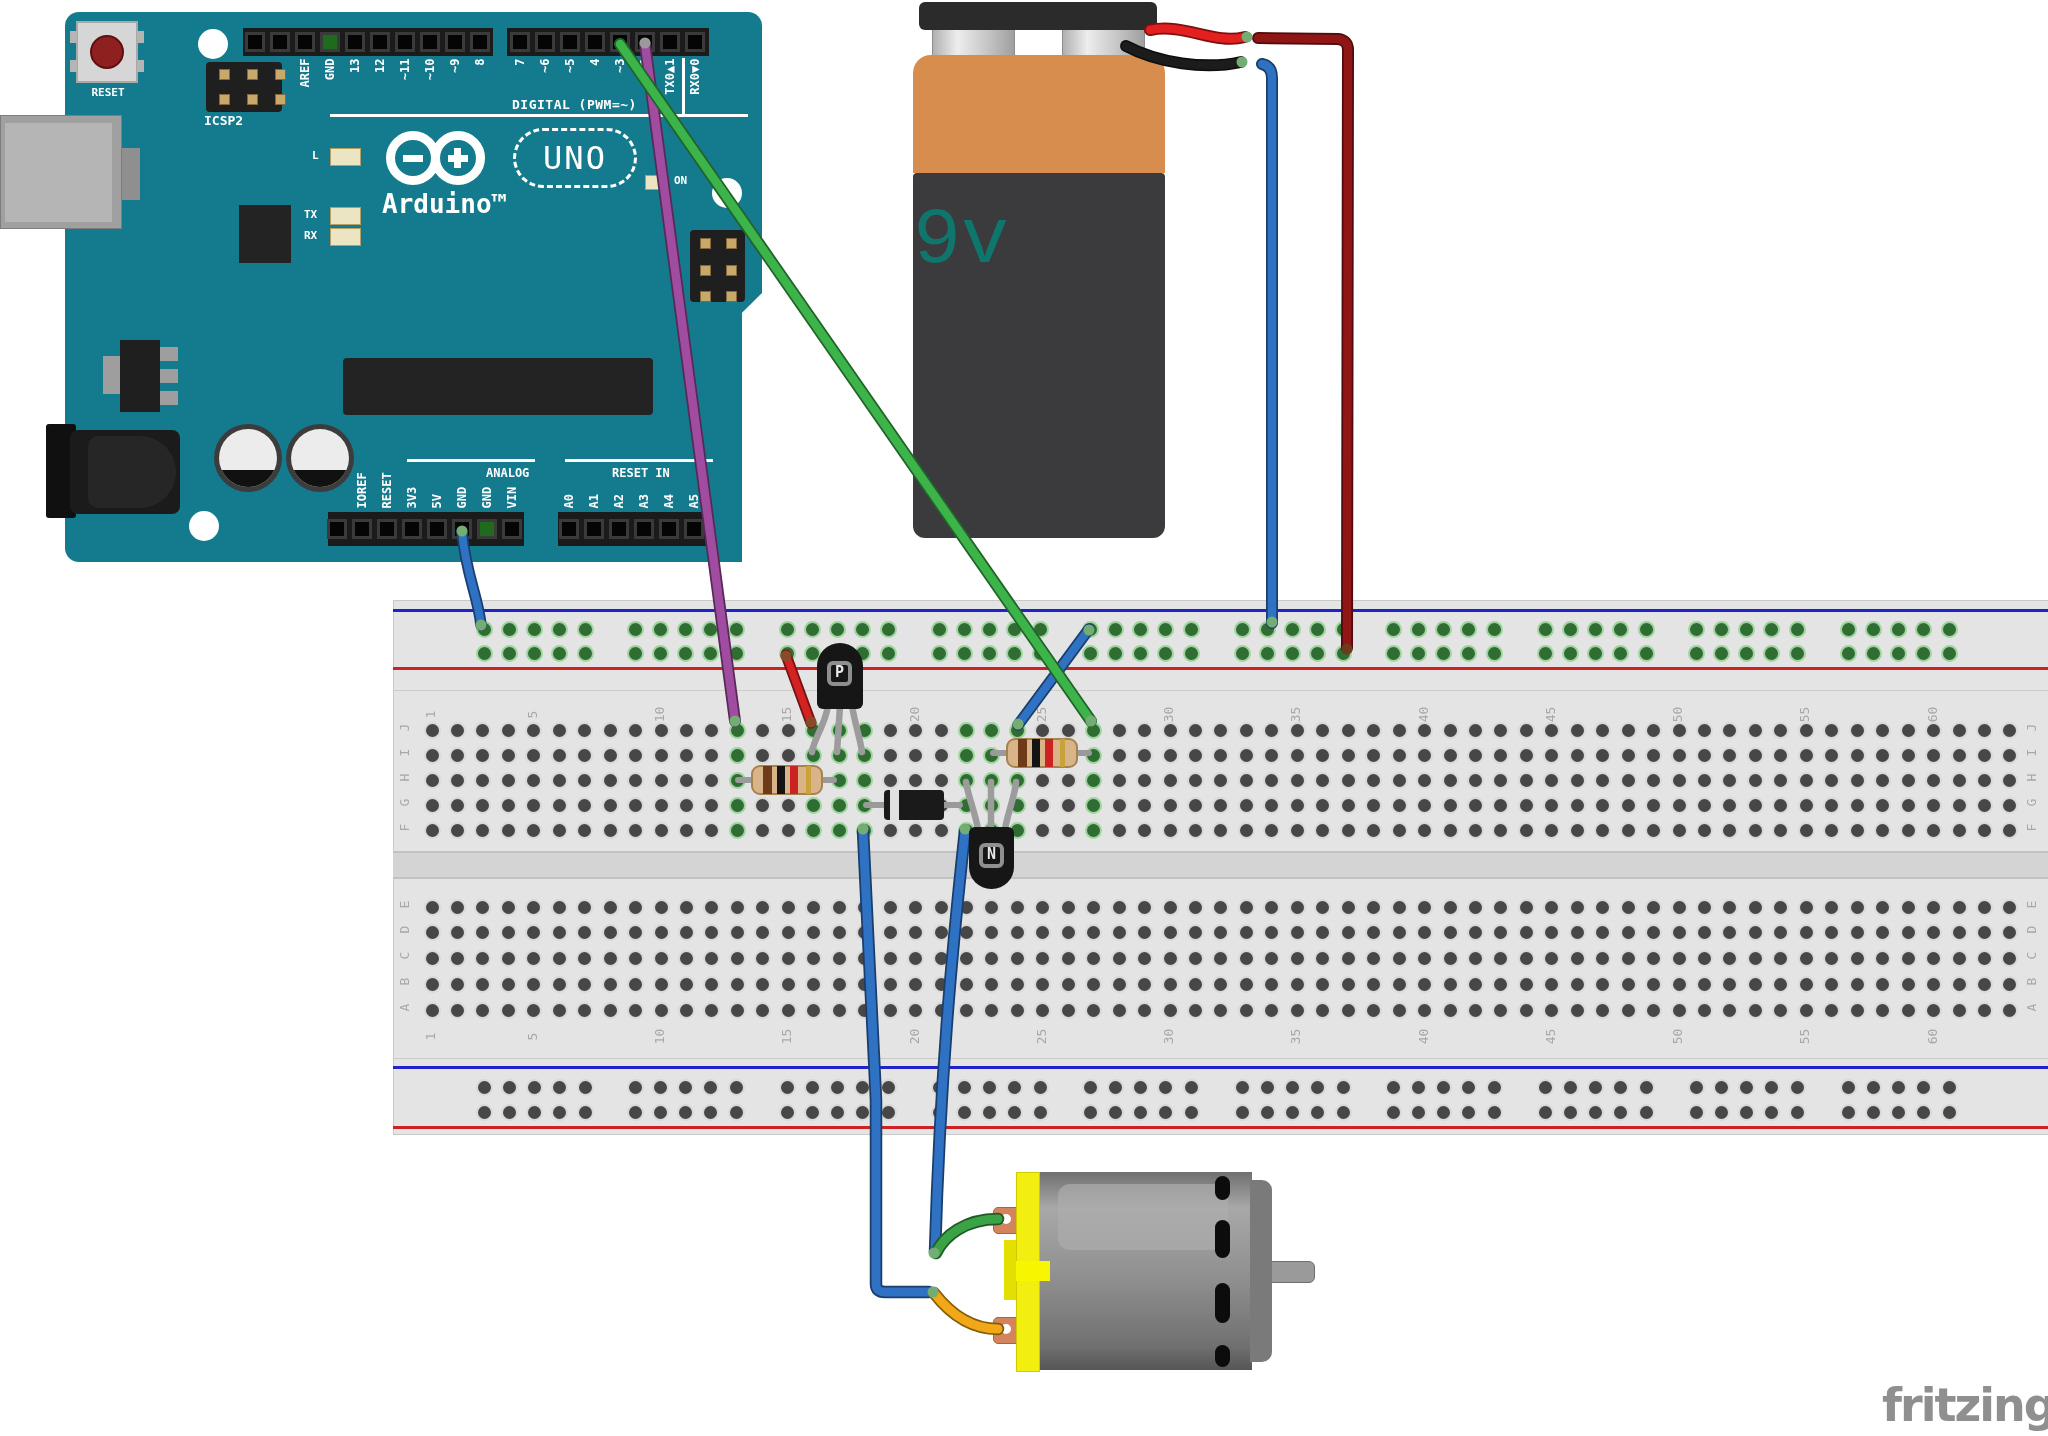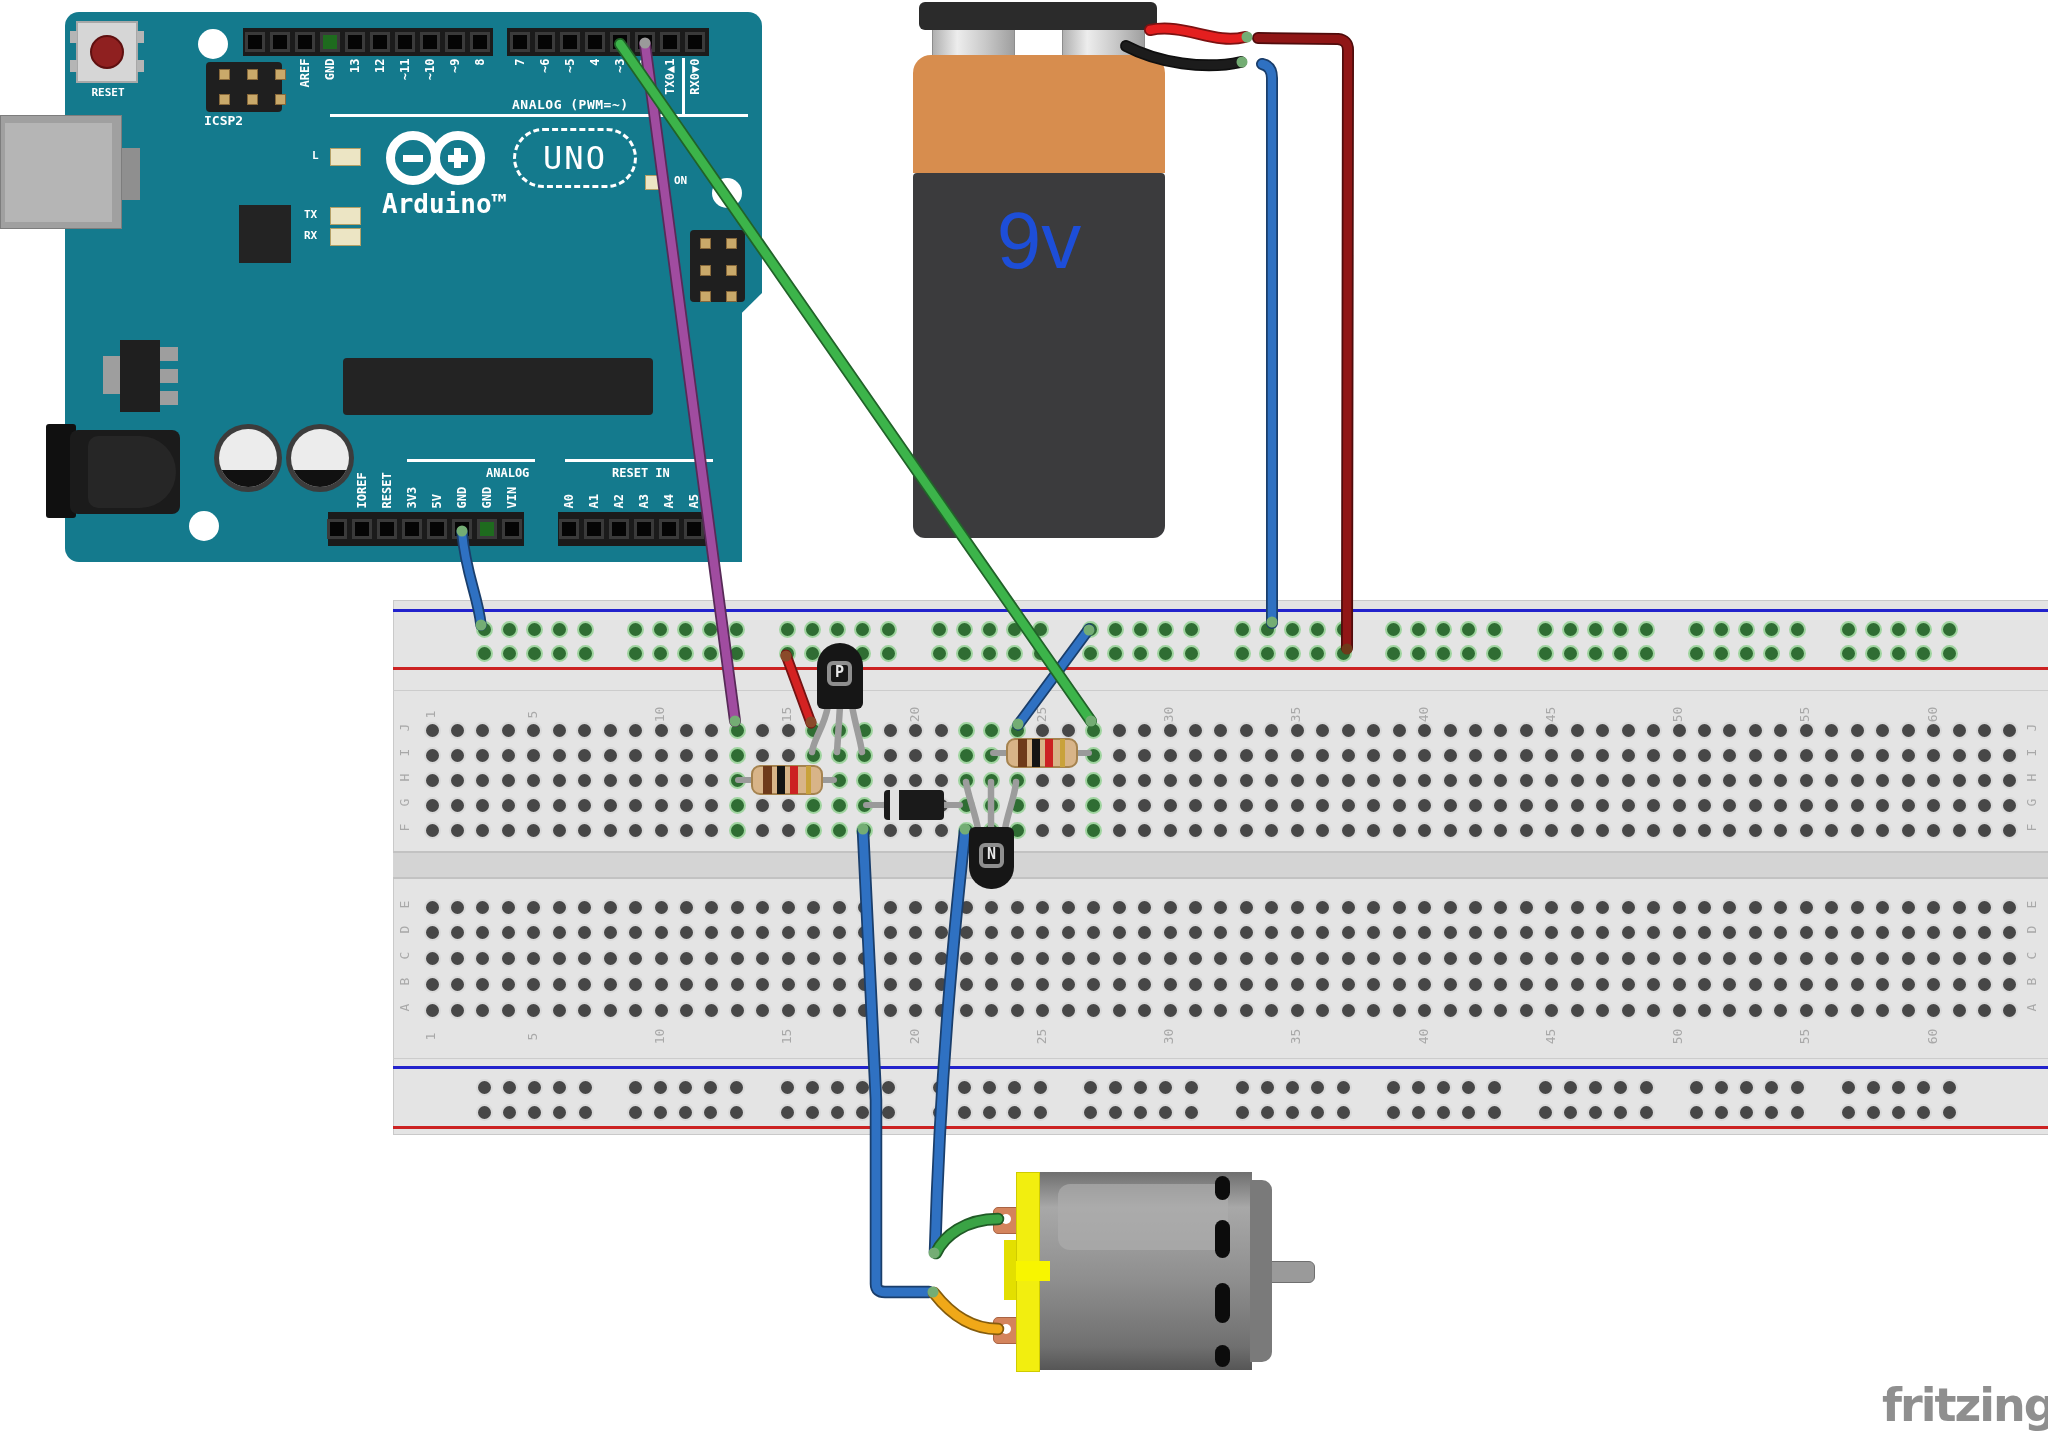--- a/index.html
+++ b/index.html
@@ -945,21 +945,21 @@
 
   <div class="abs" style="left:386px;top:131px;width:54px;height:54px;border-radius:50%;border:9px solid #fff;box-sizing:border-box;"></div>
   <div class="abs" style="left:431px;top:131px;width:54px;height:54px;border-radius:50%;border:9px solid #fff;box-sizing:border-box;"></div>
   <div class="abs" style="left:403px;top:155px;width:20px;height:7px;background:#fff;"></div>
   <div class="abs" style="left:448px;top:155px;width:20px;height:7px;background:#fff;"></div>
   <div class="abs" style="left:454px;top:148px;width:7px;height:20px;background:#fff;"></div>
   <div class="abs" style="left:513px;top:128px;width:124px;height:60px;border:3px dashed #fff;border-radius:34px;box-sizing:border-box;"></div>
   <div class="abs silk" style="left:513px;top:140px;width:124px;text-align:center;font-size:32px;line-height:36px;letter-spacing:2px;font-weight:normal;">UNO</div>
   <div class="abs silk" style="left:382px;top:190px;font-size:26px;line-height:28px;">Arduino™</div>
 
-  <div class="abs silk" style="left:512px;top:99px;font-size:13px;letter-spacing:0.5px;">ANALOG (PWM=~)</div>
+  <div class="abs silk" style="left:512px;top:99px;font-size:13px;letter-spacing:0.5px;">DIGITAL (PWM=~)</div>
   <div class="abs" style="left:330px;top:114px;width:418px;height:3px;background:#fff;"></div>
   <div class="abs" style="left:682px;top:58px;width:3px;height:56px;background:#fff;"></div>
 
   <div class="abs" style="left:407px;top:459px;width:128px;height:3px;background:#fff;"></div>
   <div class="abs silk" style="left:486px;top:467px;font-size:12px;">ANALOG</div>
   <div class="abs" style="left:565px;top:459px;width:148px;height:3px;background:#fff;"></div>
   <div class="abs silk" style="left:612px;top:467px;font-size:12px;">RESET IN</div>
 
   <div class="abs" style="left:343px;top:358px;width:310px;height:57px;background:#232323;border-radius:4px;"></div>
 
@@ -1064,21 +1064,21 @@
       <div class="vlabel" style="left: 599px; top: 457px; width: 90px; text-align: left; position: absolute;">A3</div>
       <div class="vlabel" style="left: 624px; top: 457px; width: 90px; text-align: left; position: absolute;">A4</div>
       <div class="vlabel" style="left: 649px; top: 457px; width: 90px; text-align: left; position: absolute;">A5</div>
     </div>
 
   <div class="abs" style="left:932px;top:20px;width:81px;height:38px;border-radius:8px 8px 4px 4px;background:linear-gradient(90deg,#b0b0b0,#ededed 30%,#c8c8c8 65%,#9f9f9f);border:1px solid #8d8d8d;"></div>
   <div class="abs" style="left:1062px;top:20px;width:81px;height:38px;border-radius:8px 8px 4px 4px;background:linear-gradient(90deg,#b0b0b0,#ededed 30%,#c8c8c8 65%,#9f9f9f);border:1px solid #8d8d8d;"></div>
   <div class="abs" style="left:919px;top:2px;width:238px;height:28px;background:#2b2b2b;border-radius:6px;"></div>
   <div class="abs" style="left:913px;top:173px;width:252px;height:365px;background:#3b3b3d;border-radius:4px 4px 12px 12px;"></div>
   <div class="abs" style="left:913px;top:55px;width:252px;height:118px;background:#d78d4e;border-radius:18px 18px 0 0;"></div>
-  <div class="abs" style="left:913px;top:195px;width:252px;text-align:center;color:#1d4ed8;font-size:80px;font-family:Liberation Sans, sans-serif;">9v</div>
+  <div class="abs" style="left:913px;top:195px;width:252px;color:#0f766e;font-size:80px;font-family:Liberation Mono, monospace;">9v</div>
 
   <div class="abs" style="left:993px;top:1207px;width:26px;height:25px;background:#d4845c;border:1px solid #a96343;border-radius:5px;"></div>
   <div class="abs" style="left:993px;top:1317px;width:26px;height:25px;background:#d4845c;border:1px solid #a96343;border-radius:5px;"></div>
   <div class="abs" style="left:1001px;top:1214px;width:10px;height:10px;border-radius:50%;background:#fff;"></div>
   <div class="abs" style="left:1001px;top:1324px;width:10px;height:10px;border-radius:50%;background:#fff;"></div>
   <div class="abs" style="left:1268px;top:1261px;width:45px;height:20px;background:#9a9a9a;border:1px solid #6f6f6f;border-radius:0 6px 6px 0;"></div>
   <div class="abs" style="left:1040px;top:1172px;width:212px;height:198px;background:linear-gradient(180deg,#6f6f6f 0%,#a8a8a8 18%,#8e8e8e 55%,#707070 88%,#565656 100%);"></div>
   <div class="abs" style="left:1250px;top:1180px;width:22px;height:182px;background:#7a7a7a;border-radius:0 10px 10px 0;"></div>
   <div class="abs" style="left:1058px;top:1184px;width:170px;height:66px;background:#adadad;border-radius:12px;opacity:0.7;"></div>
   <div class="abs" style="left:1215px;top:1176px;width:15px;height:24px;background:#0c0c0c;border-radius:8px;"></div>

